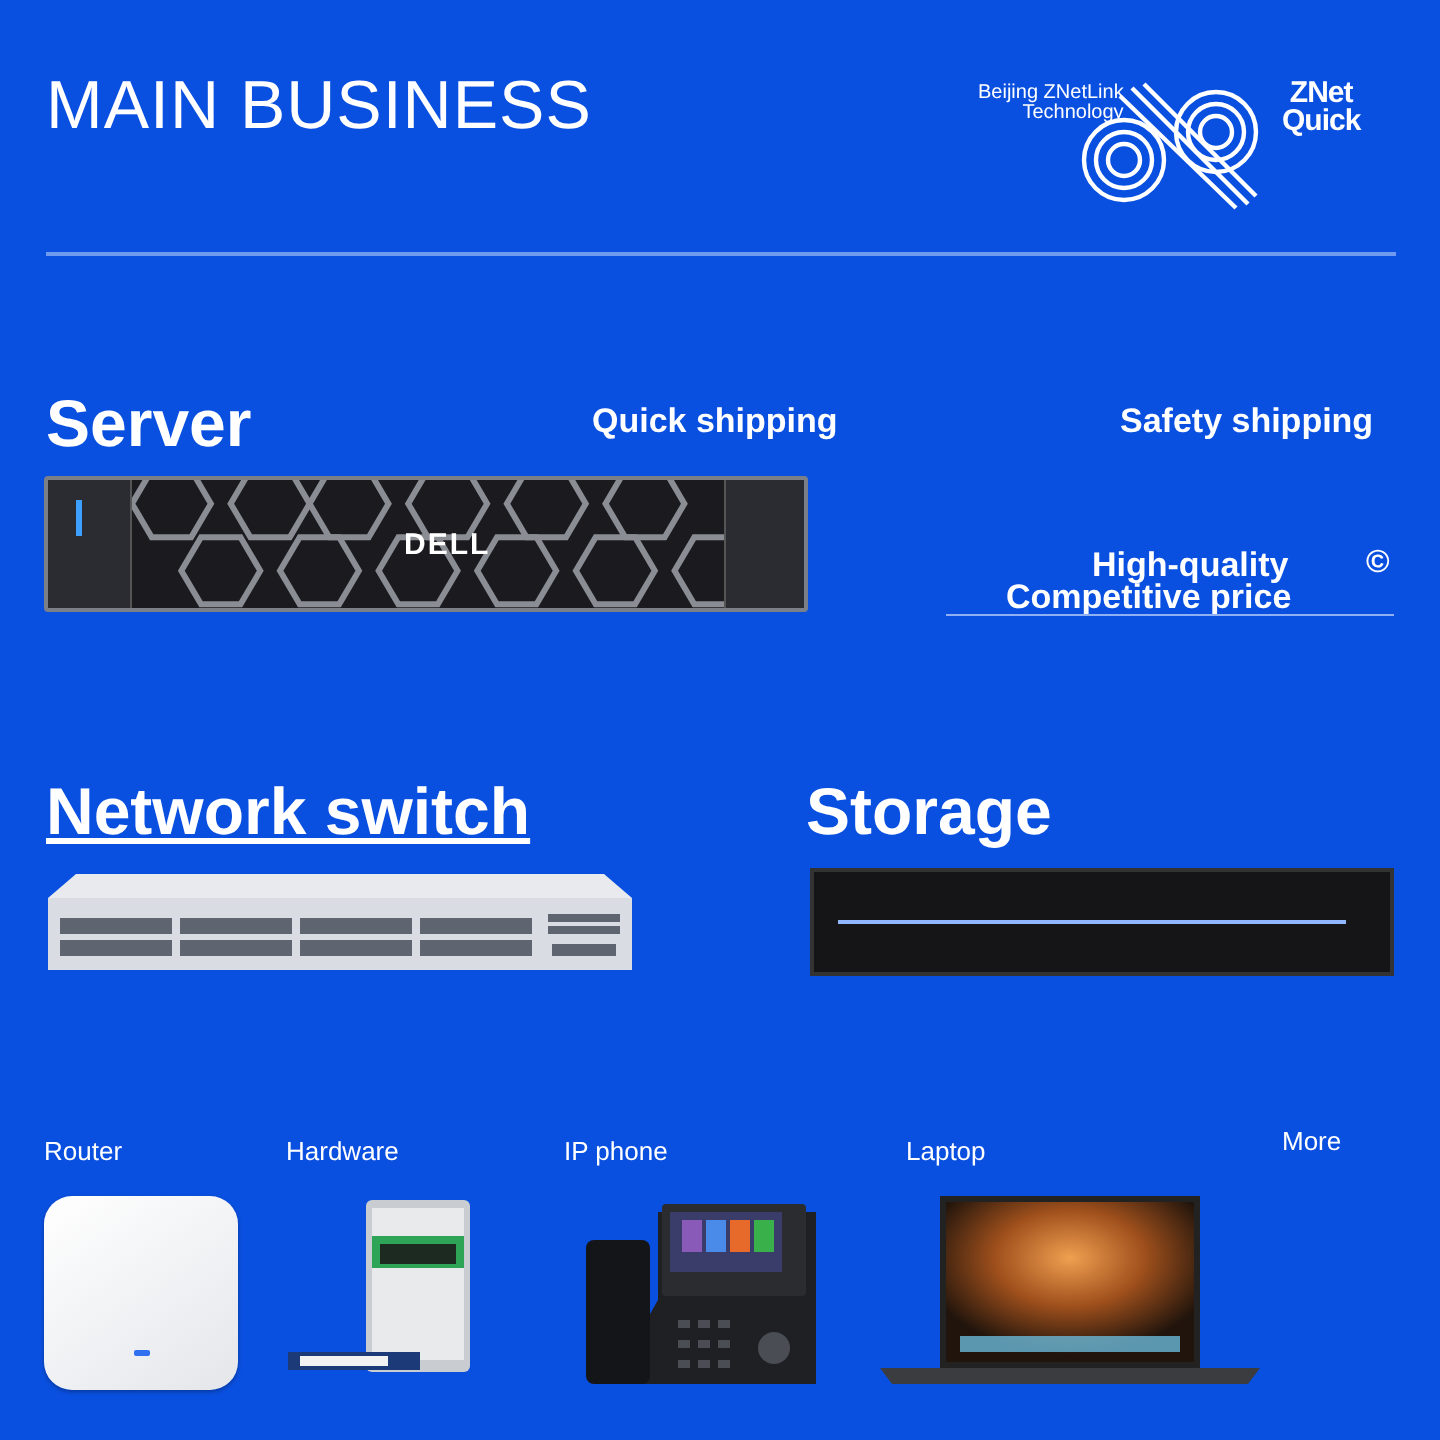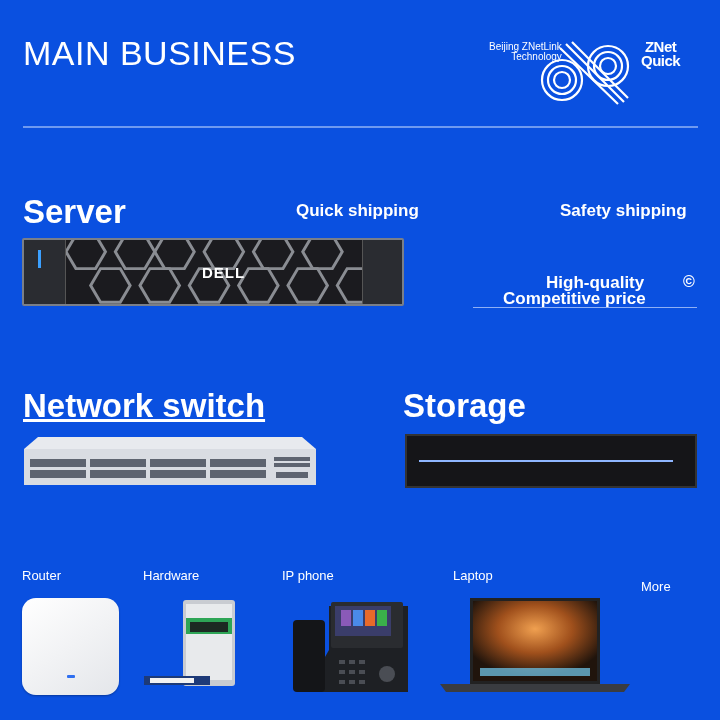--- a/index.html
+++ b/index.html
@@ -121,21 +121,21 @@
 
 <h2 class="abs section-h" style="left:403px;top:389px;">Storage</h2>
 <div class="abs storage">
   <div class="stripe"></div>
 </div>
 
 <div class="abs small-label" style="left:22px;top:569px;">Router</div>
 <div class="abs small-label" style="left:143px;top:569px;">Hardware</div>
 <div class="abs small-label" style="left:282px;top:569px;">IP phone</div>
 <div class="abs small-label" style="left:453px;top:569px;">Laptop</div>
-<div class="abs small-label" style="left:641px;top:580px;text-align:center;">More</div>
+<div class="abs small-label" style="left:641px;top:564px;text-align:center;">More</div>
 
 <div class="abs router">
   <div class="led"></div>
 </div>
 
 <svg class="abs" style="left:144px;top:598px;width:94px;height:88px;" viewBox="0 0 94 88">
   <rect x="39" y="2" width="52" height="86" rx="3" fill="#c9ccd1"></rect>
   <rect x="42" y="6" width="46" height="76" fill="#e8eaec"></rect>
   <rect x="42" y="20" width="46" height="16" fill="#2ea556"></rect>
   <rect x="46" y="24" width="38" height="10" fill="#1c2a22"></rect>

